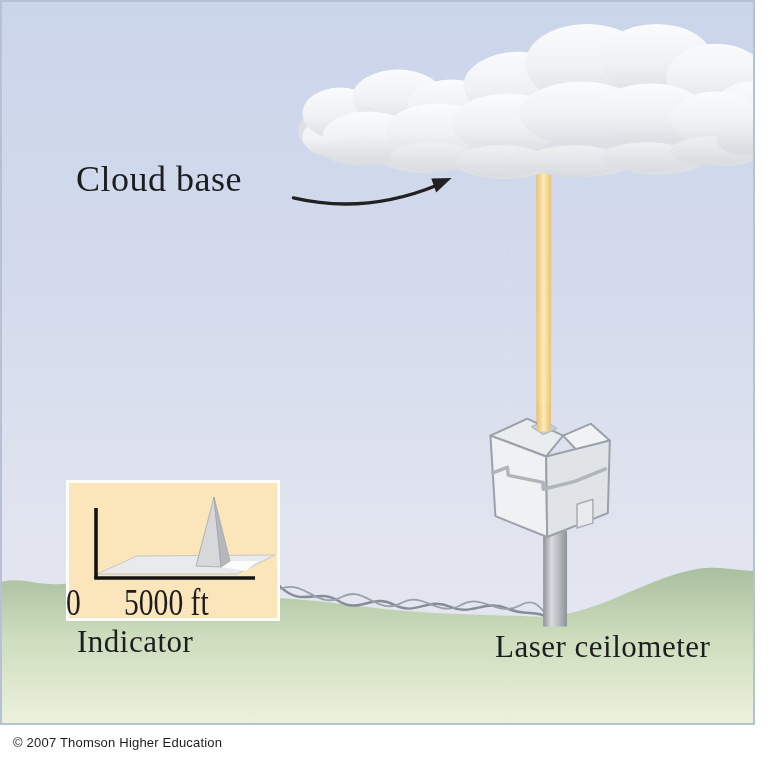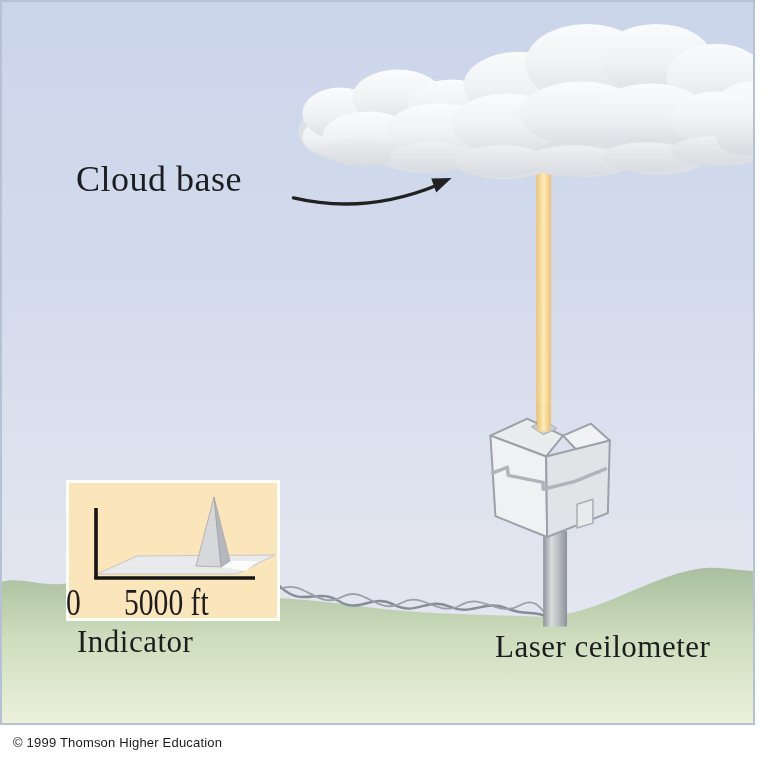--- a/index.html
+++ b/index.html
@@ -166,14 +166,14 @@
       </svg>
       <span class="num num-zero">0</span>
       <span class="num num-scale">5000 ft</span>
     </div>
 
     <div class="lbl lbl-ceilometer">Laser ceilometer</div>
 
     <div class="lbl lbl-indicator">Indicator</div>
   </div>
 
-  <div class="credit">© 1999 Thomson Higher Education</div>
+  <div class="credit">© 2007 Thomson Higher Education</div>
 </div>
 
 </body></html>

